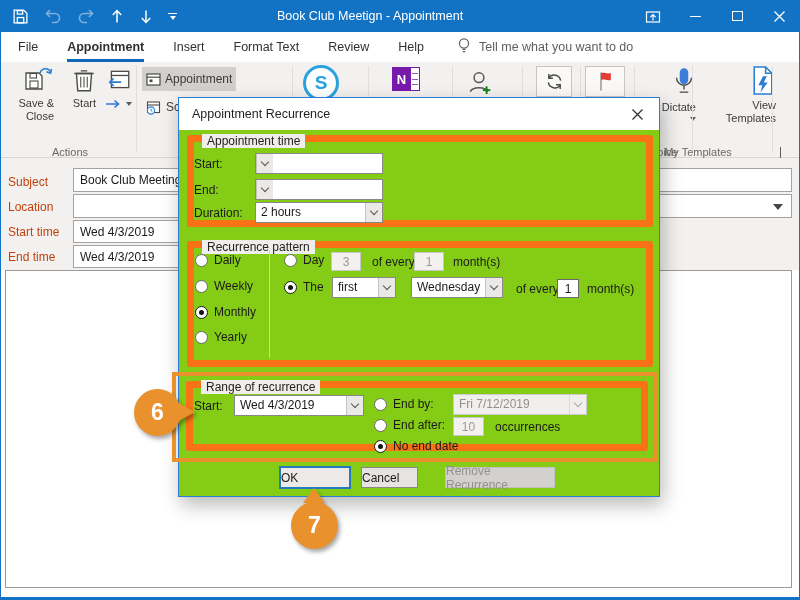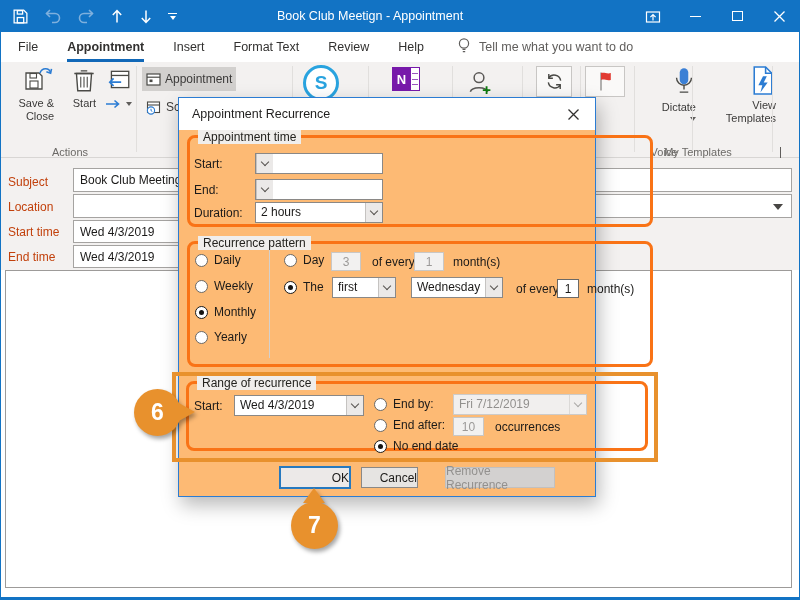--- a/index.html
+++ b/index.html
@@ -43,43 +43,43 @@
   .chev-up{width:7px;height:7px;border-right:1.5px solid #5f5d5b;border-bottom:1.5px solid #5f5d5b;transform:rotate(-135deg)}
 
   
   .formarea{position:absolute;left:0;top:158px;width:800px;height:112px;background:#f3f1f0}
   .flabel{position:absolute;left:8px;font-size:12px;color:#c2410c}
   .ffield{position:absolute;background:#fff;border:1px solid #a5a3a1;font-size:12px;color:#1b1a19;display:flex;align-items:center;padding:0 6px;white-space:nowrap;overflow:hidden}
   .loc-caret{position:absolute;right:8px;top:9px;width:0;height:0;border-left:5px solid transparent;border-right:5px solid transparent;border-top:6px solid #484644}
   .bodyarea{position:absolute;left:5px;top:270px;width:787px;height:318px;background:#fff;border:1px solid #9d9b99}
 
   
-  .dialog{position:absolute;left:178px;top:97px;width:418px;height:400px;background:#fdba74;border:1px solid #2b7cd3;z-index:10;box-shadow:3px 8px 18px rgba(0,0,0,.28)}
+  .dialog{position:absolute;left:178px;top:97px;width:482px;height:400px;background:#84cc16;border:1px solid #2b7cd3;z-index:10;box-shadow:3px 8px 18px rgba(0,0,0,.28)}
   .dtitle{position:absolute;left:0;top:0;right:0;height:32px;background:#fff}
   .dtitle-text{position:absolute;left:13px;top:9px;font-size:12.5px;color:#201f1e}
   .dclose{position:absolute;right:10px;top:7px;width:24px;height:19px;display:flex;align-items:center;justify-content:center}
-  .group{position:absolute;border:3px solid #f97316;border-radius:8px}
+  .group{position:absolute;border:7px solid #f97316;border-radius:3px}
   .legend{position:absolute;top:-8px;left:8px;background:#f0eeec;padding:0 5px;font-size:12px;color:#24231f;white-space:nowrap}
   .dlabel{position:absolute;font-size:12px;color:#1b1a19;white-space:nowrap}
   .combo{position:absolute;height:21px;background:#fff;border:1px solid #8a8886;display:flex}
   .combo .ctext{flex:1;font-size:12px;color:#1b1a19;padding:2px 5px;white-space:nowrap;overflow:hidden}
   .combo .cbtn{width:17px;border-left:1px solid #c5c3c1;background:#ebe9e8;display:flex;align-items:center;justify-content:center;flex:none}
   .combo.disabled{background:#f1efee;border-color:#cdcbc9}
   .combo.disabled .ctext{color:#92908e}
   .combo.disabled .cbtn{background:#f1efee;border-left-color:#dbd9d7}
   .chev{width:6px;height:6px;border-right:1.4px solid #55534f;border-bottom:1.4px solid #55534f;transform:rotate(45deg);margin-top:-3px}
   .combo.disabled .chev{border-color:#aaa8a6}
   .tinput{position:absolute;height:19px;border:1px solid #6b6966;background:#fff;font-size:12px;color:#1b1a19;display:flex;align-items:center;justify-content:center}
   .tinput.disabled{border-color:#c9c7c5;background:#f2f1f0;color:#9c9a98}
   .radio{position:absolute;display:flex;align-items:center;gap:6px;font-size:12px;color:#1b1a19;white-space:nowrap}
   .rdot{width:13px;height:13px;border-radius:50%;border:1px solid #6b6966;background:#fff;position:relative;flex:none}
   .radio.selected .rdot{border-color:#1b1a19}
   .radio.selected .rdot::after{content:"";position:absolute;left:3px;top:3px;width:5px;height:5px;border-radius:50%;background:#151413}
   .vsep{position:absolute;width:1px;background:#d2d0ce}
-  .btn{position:absolute;display:flex;align-items:center;justify-content:flex-end;font-size:12px;color:#1b1a19;background:#e6e4e2;border:1px solid #8a8886}
+  .btn{position:absolute;display:flex;align-items:center;justify-content:flex-start;font-size:12px;color:#1b1a19;background:#e6e4e2;border:1px solid #8a8886}
   .btn.default{border:2px solid #2779bf;background:#ece9e8}
   .btn.disabled{background:#d3d1d0;border-color:#c2c0bf;color:#93918f}
 
   
   .orange-box{position:absolute;left:172px;top:372px;width:486px;height:90px;border:4px solid #e8912d;z-index:20}
   .badge{position:absolute;z-index:30;filter:drop-shadow(2px 3px 2px rgba(0,0,0,.35))}
   .badge .circle{width:47px;height:47px;border-radius:50%;background:#e8912d;display:flex;align-items:center;justify-content:center;color:#fff;font-size:23px;font-weight:bold}
   .badge .tri{position:absolute;width:0;height:0}
   .badge6{left:134px;top:389px}
   .badge6 .tri{left:43px;top:13px;border-left:18px solid #e8912d;border-top:10px solid transparent;border-bottom:10px solid transparent}

